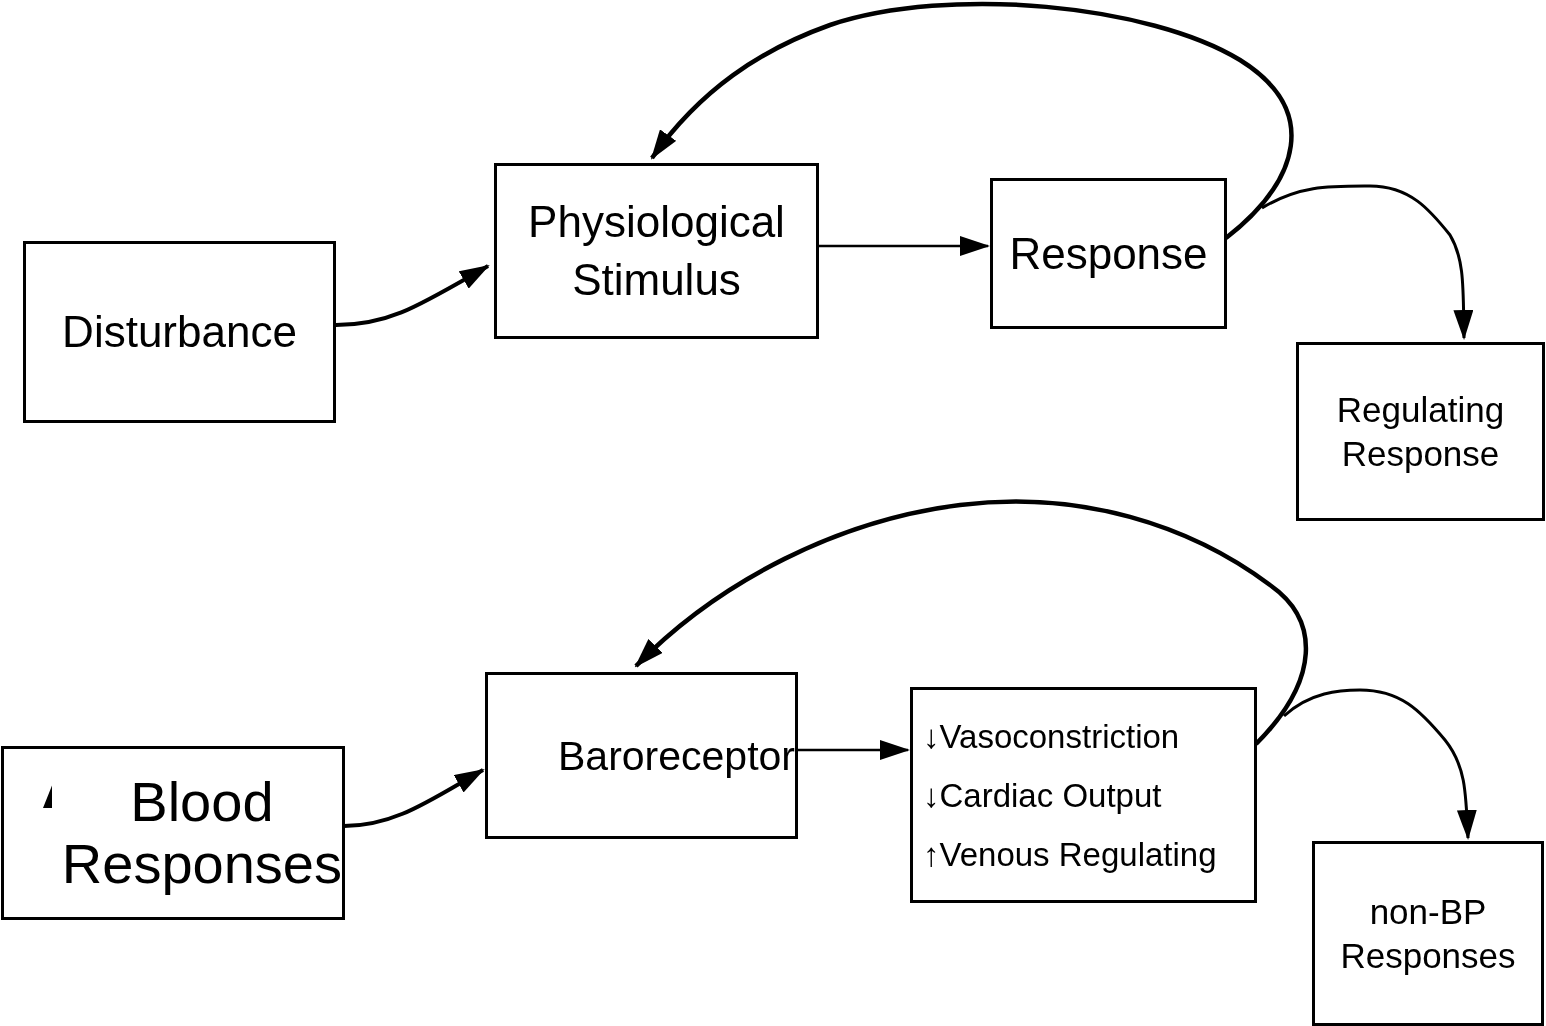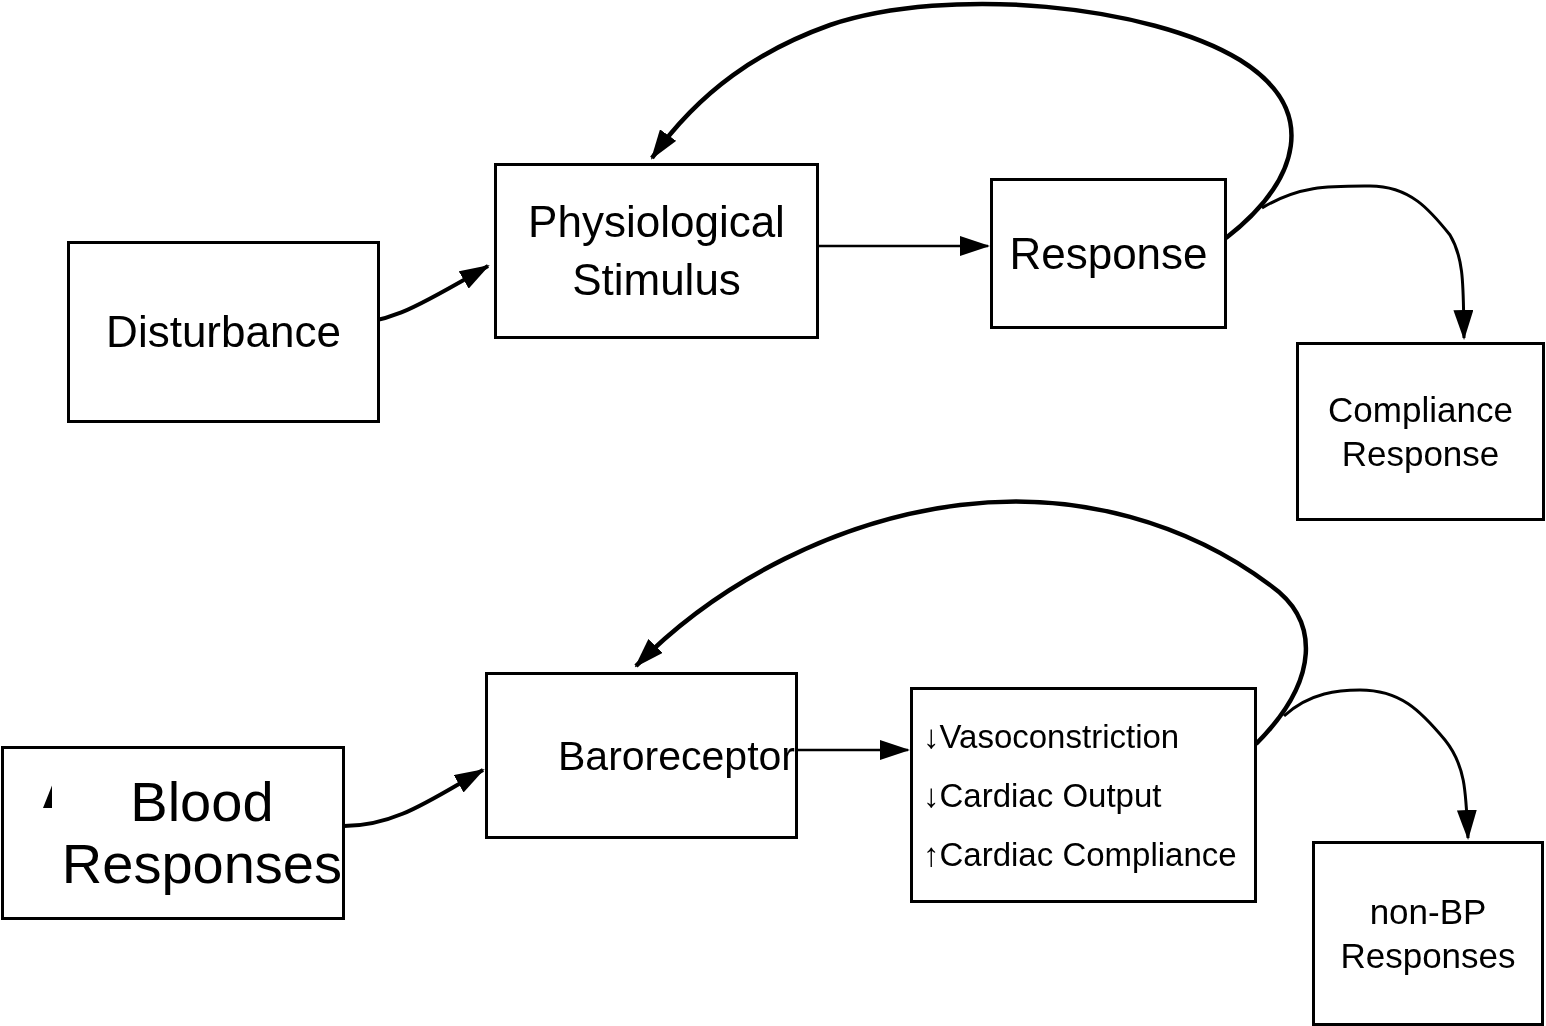--- a/index.html
+++ b/index.html
@@ -33,35 +33,35 @@
   <path d="M814,246 L988,246" fill="none" stroke="#000" stroke-width="2.5" marker-end="url(#ahBig)"></path>
   <path d="M1226,238 C1300,180 1320,110 1240,60 C1150,5 950,-15 830,25 C760,50 700,90 652,158" fill="none" stroke="#000" stroke-width="4.5" marker-end="url(#ahBig)"></path>
   <path d="M1262,208 C1300,185 1330,186 1370,186 C1410,186 1430,210 1450,235 C1465,260 1463,290 1464,338" fill="none" stroke="#000" stroke-width="3" marker-end="url(#ahBig)"></path>
 
   <path d="M344,826 C395,826 430,800 483,770" fill="none" stroke="#000" stroke-width="4" marker-end="url(#ahBig)"></path>
   <path d="M797,750 L908,750" fill="none" stroke="#000" stroke-width="2.5" marker-end="url(#ahBig)"></path>
   <path d="M1256,744 C1320,680 1320,620 1270,585 C1190,525 1080,490 960,505 C840,520 720,580 636,666" fill="none" stroke="#000" stroke-width="4.5" marker-end="url(#ahBig)"></path>
   <path d="M1284,716 C1310,692 1340,690 1360,690 C1400,690 1420,710 1445,740 C1465,765 1466,790 1468,838" fill="none" stroke="#000" stroke-width="3" marker-end="url(#ahBig)"></path>
 </svg>
 
-<div class="box big" style="left:23px; top:241px; width:313px; height:182px;margin-left:44px;">
+<div class="box big" style="left:23px; top:241px; width:313px; height:182px;">
   <span>Disturbance</span>
 </div>
 
 <div class="box big" style="left:494px; top:163px; width:325px; height:176px;">
   <span>Physiological</span>
   <span>Stimulus</span>
 </div>
 
 <div class="box big" style="left:990px; top:178px; width:237px; height:151px;">
   <span>Response</span>
 </div>
 
 <div class="box med" style="left:1296px; top:342px; width:249px; height:179px;">
-  <span>Compliance</span>
+  <span>Regulating</span>
   <span>Response</span>
 </div>
 
 <div class="box" style="left:1px; top:746px; width:344px; height:174px; flex-direction:row; justify-content:flex-start;">
   <svg width="40" height="110" style="margin-left:34px; margin-right:10px;">
     <line x1="17" y1="106" x2="17" y2="20" stroke="#000" stroke-width="3"></line>
     <path d="M5,30 L17,0 L29,30 z" fill="#000"></path>
   </svg>
   <div style="display:flex; flex-direction:column; font-size:56px; line-height:62px;">
     <span>Blood</span>
@@ -83,20 +83,20 @@
   <div class="row">
     <span class="glyph">↓</span>
     <span>Vasoconstriction</span>
   </div>
   <div class="row">
     <span class="glyph">↓</span>
     <span>Cardiac Output</span>
   </div>
   <div class="row">
     <span class="glyph">↑</span>
-    <span>Cardiac Compliance</span>
+    <span>Venous Regulating</span>
   </div>
 </div>
 
 <div class="box med" style="left:1312px; top:841px; width:232px; height:185px;">
   <span>non-BP</span>
   <span>Responses</span>
 </div>
 
 </body></html>

